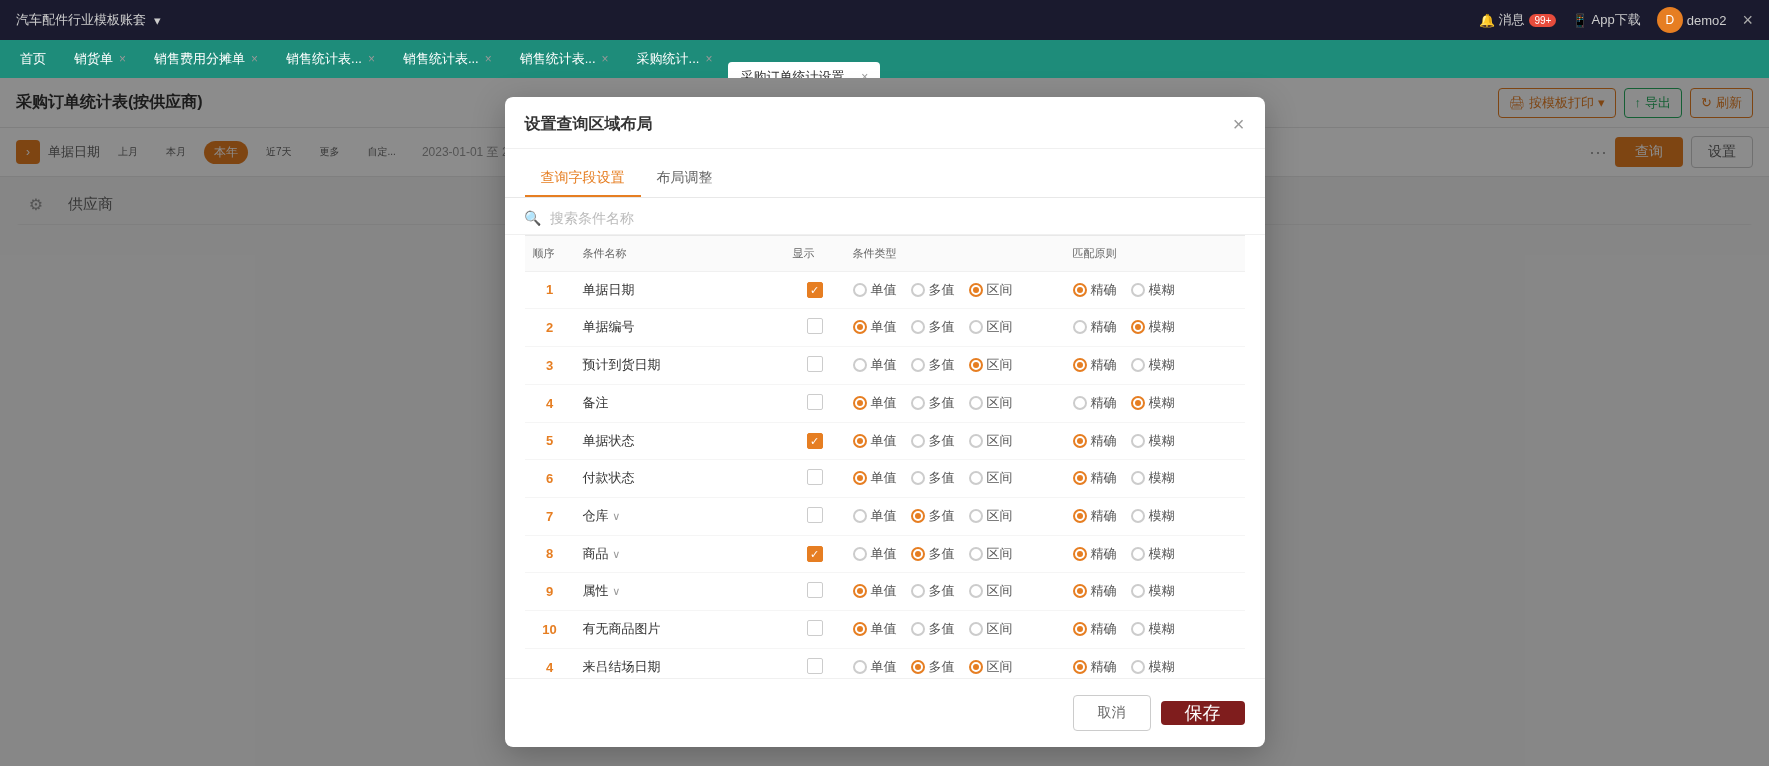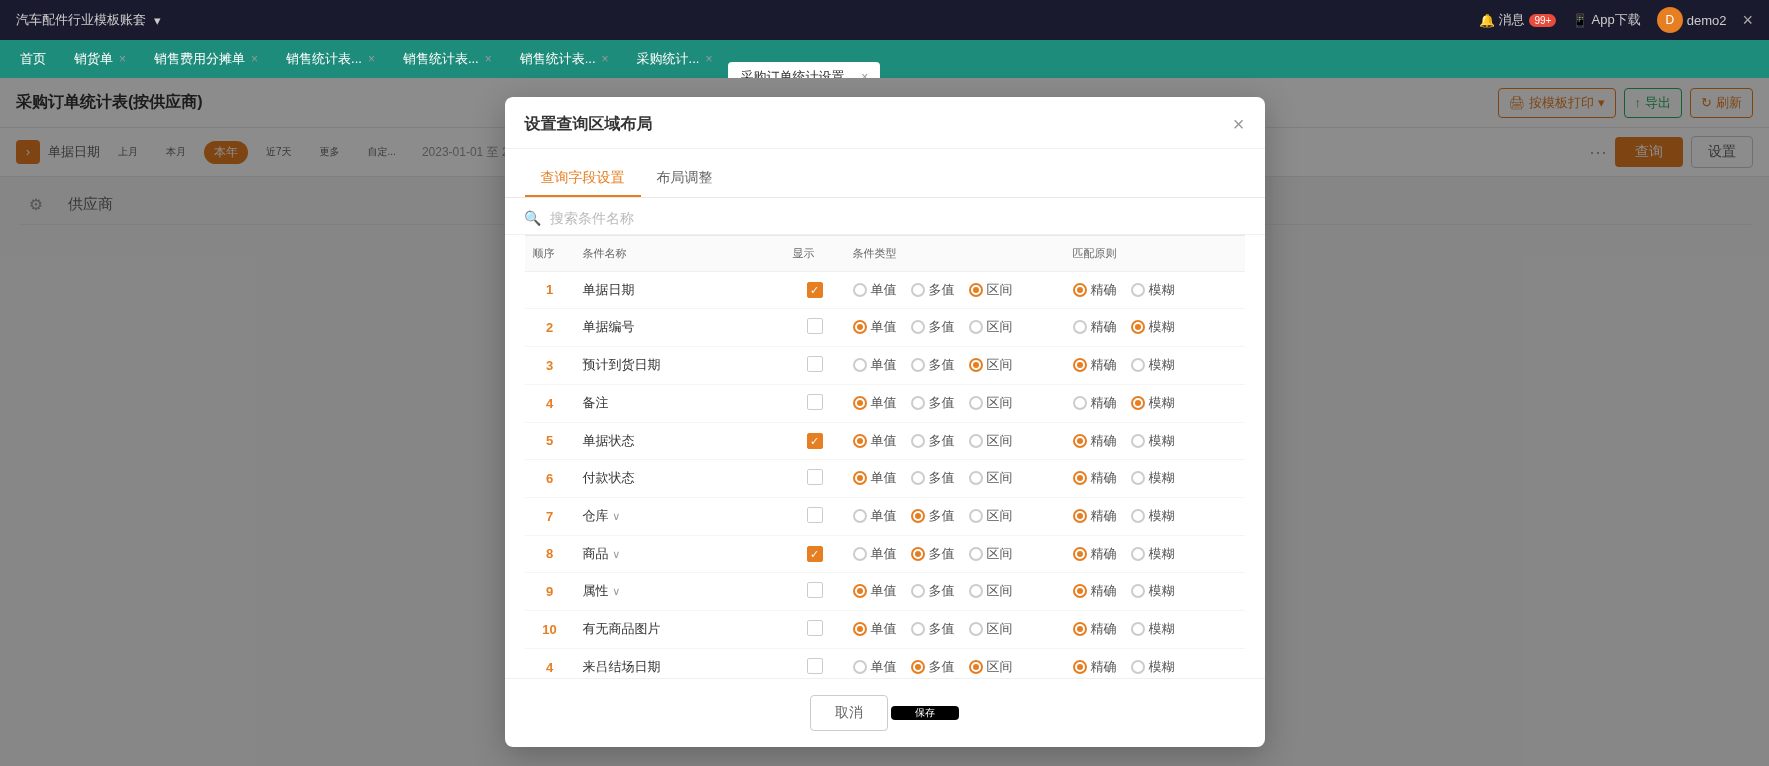--- a/index.html
+++ b/index.html
@@ -184,42 +184,42 @@
       display: inline-flex;
       align-items: center;
       justify-content: center;
     }
     .radio-circle.selected { border-color: #e67e22; }
     .radio-circle.selected::after { content: ''; width: 6px; height: 6px; border-radius: 50%; background: #e67e22; }
 
     
     .modal-footer {
       display: flex;
-      justify-content: center;
+      justify-content: flex-end;
       align-items: center;
       padding: 16px 20px;
       border-top: 1px solid #f0f0f0;
-      gap: 3px;
+      gap: 10px;
     }
     .btn-cancel {
       padding: 8px 24px;
       border: 1px solid #ccc;
       background: #fff;
       color: #666;
       border-radius: 4px;
       font-size: 14px;
       cursor: pointer;
     }
     .btn-save {
       padding: 0 24px;
       border: none;
-      background: #000000;
+      background: #7f1d1d;
       color: #fff;
       border-radius: 4px;
-      font-size: 10px;
+      font-size: 18px;
       cursor: pointer;
     }
 
     
     .modal-table-container::-webkit-scrollbar { width: 6px; }
     .modal-table-container::-webkit-scrollbar-track { background: #f5f5f5; }
     .modal-table-container::-webkit-scrollbar-thumb { background: #ccc; border-radius: 3px; }
   </style>
 </head>
 <body>

